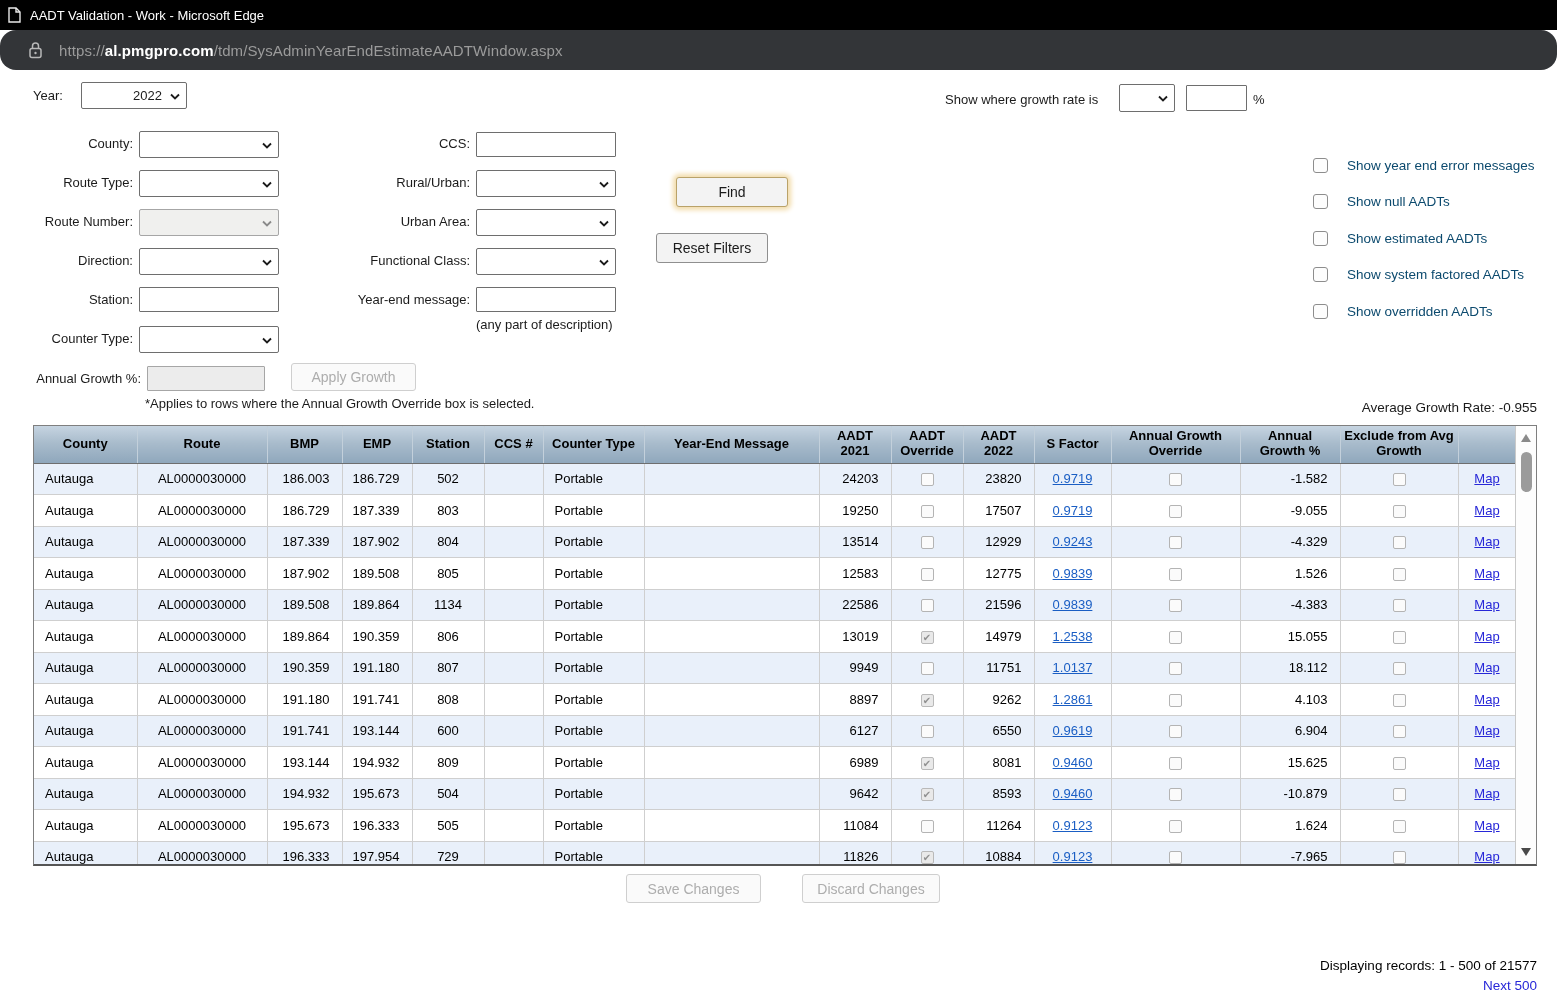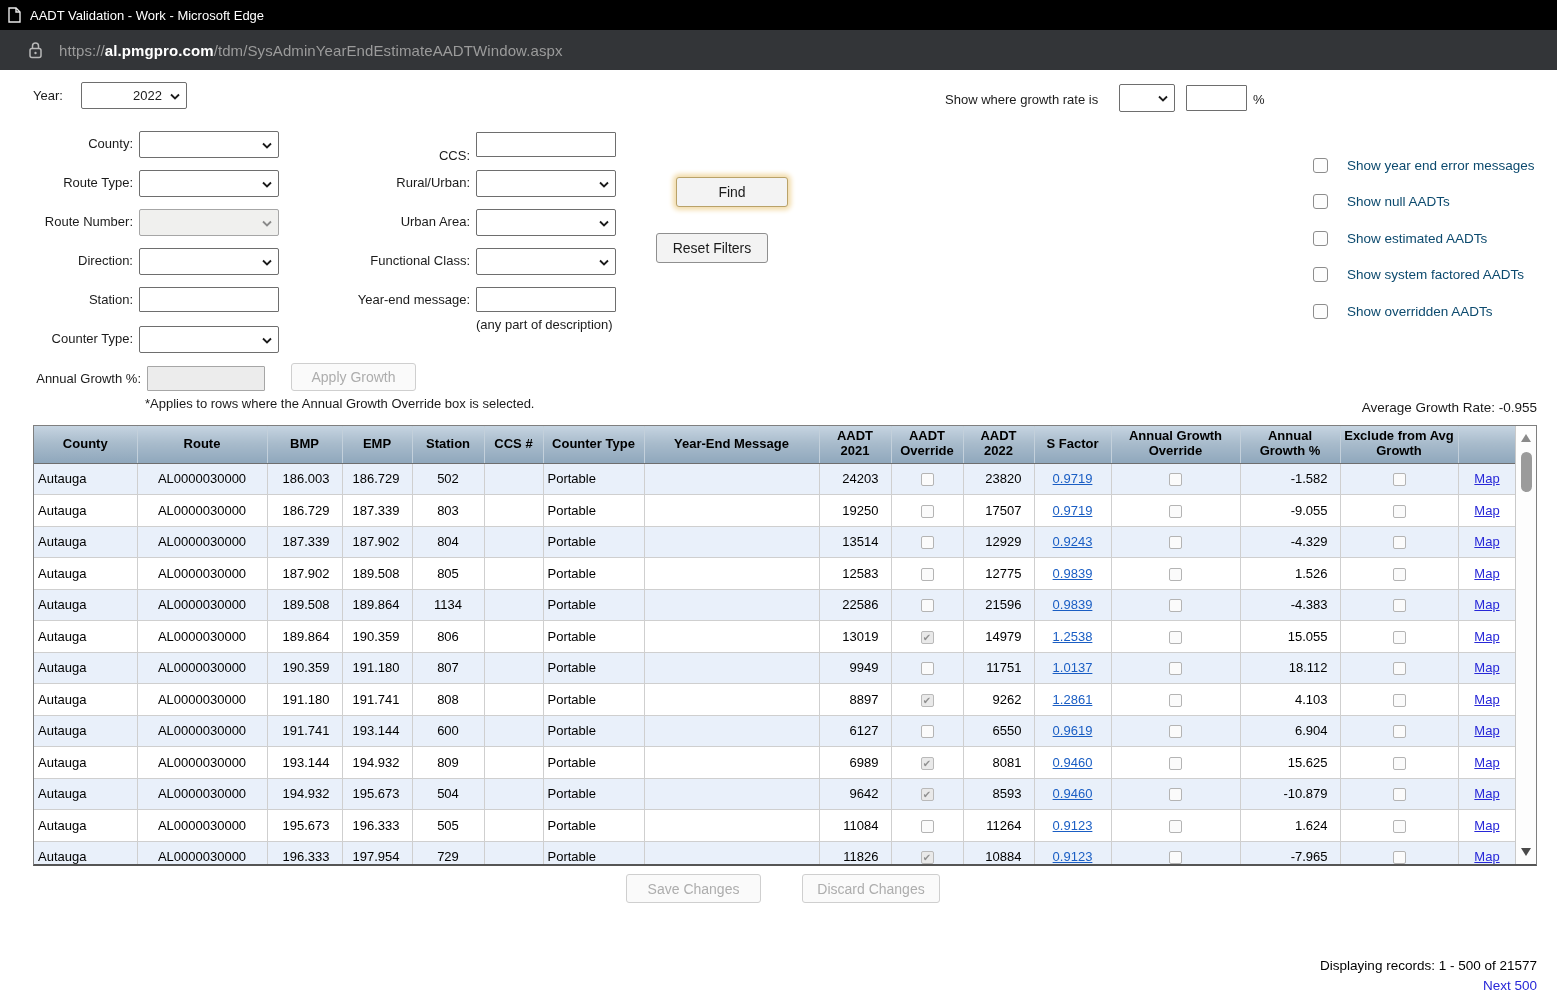--- a/index.html
+++ b/index.html
@@ -4,21 +4,21 @@
 <style>
   * { margin:0; padding:0; box-sizing:border-box; }
   html,body { width:1557px; height:991px; overflow:hidden; background:#fff;
               font-family:"Liberation Sans", sans-serif; }
 
   
   .titlebar { height:30px; background:#000; display:flex; align-items:center;
               padding-left:8px; gap:9px; }
   .titlebar .ttl { color:#fff; font-size:13px; }
   .urlbar { height:40px; background:#333538; display:flex; align-items:center;
-            padding-left:28px; gap:16px; }
+            padding-left:28px; gap:16px;border-radius:16px; }
   .urlbar .url { font-size:15px; color:#9b9b9b; letter-spacing:.1px; }
   .urlbar .url b { color:#fff; font-weight:700; }
 
   
   .content { position:relative; width:1557px; height:921px; background:#fff; }
 
   .lbl { position:absolute; font-size:13px; color:#1b1b1b; white-space:nowrap; }
   .r   { text-align:right; }
 
   .sel { position:absolute; height:27px; background:#fff; border:1px solid #6e6e6e;
@@ -55,21 +55,21 @@
                background:#fff; }
   table.grid { border-collapse:collapse; table-layout:fixed; width:1482px; }
   .grid th { height:37px; font-size:13px; font-weight:700; color:#000;
              background:linear-gradient(180deg,#c6d4e1 0%,#a9bccc 45%,#8fa7bc 100%);
              border-right:1px solid #c3d0db; border-bottom:1px solid #6e6e6e;
              text-align:center; vertical-align:middle; line-height:1.15; padding:2px 3px; }
   .grid td { height:31.5px; font-size:13px; color:#000; border-right:1px solid #cfcfcf;
              border-bottom:1px solid #cfcfcf; padding:0 4px; vertical-align:middle;
              white-space:nowrap; overflow:hidden; }
   .grid tbody tr:nth-child(odd) td { background:#e9f0fa; }
-  .grid td.al { text-align:left;  padding-left:4px; }
+  .grid td.al { text-align:left;  padding-left:11px; }
   .grid td.ac { text-align:center; }
   .grid td.ar { text-align:right; padding-right:12px; }
   .grid a.sfactor { color:#1a5ec4; text-decoration:underline; }
   .grid a.maplink { color:#2727d8; text-decoration:underline; font-weight:400; }
 
   .cb { display:inline-block; width:13px; height:13px; border:1px solid #b4b4b4;
         border-radius:2px; background:#fbfbfb; line-height:12px; font-size:10px;
         color:#909090; text-align:center; vertical-align:middle; }
   .cb.checked { background:#e9e9e9; border-color:#b9b9b9; }
 
@@ -150,21 +150,21 @@
   <div class="lbl r" style="left:0; top:222px; width:133px;">Station:</div>
   <input class="txt" style="left: 139px; top: 217px; width: 140px;">
 
   <div class="lbl r" style="left:0; top:261px; width:133px;text-align:right;">Counter Type:</div>
   <div class="sel" style="left:139px; top:256px; width:140px;">
     <svg width="10" height="7" viewBox="0 0 10 7">
         <path d="M1 1.5 L5 5.5 L9 1.5" fill="none" stroke="#1b1b1b" stroke-width="1.8"></path>
       </svg>
   </div>
 
-  <div class="lbl r" style="left:300px; top:66px; width:170px;margin-top:12px;">CCS:</div>
+  <div class="lbl r" style="left:300px; top:66px; width:170px;">CCS:</div>
   <input class="txt" style="left: 476px; top: 62px; width: 140px;">
 
   <div class="lbl r" style="left:300px; top:105px; width:170px;">Rural/Urban:</div>
   <div class="sel" style="left:476px; top:100px; width:140px;">
     <svg width="10" height="7" viewBox="0 0 10 7">
         <path d="M1 1.5 L5 5.5 L9 1.5" fill="none" stroke="#1b1b1b" stroke-width="1.8"></path>
       </svg>
   </div>
 
   <div class="lbl r" style="left:300px; top:144px; width:170px;">Urban Area:</div>

